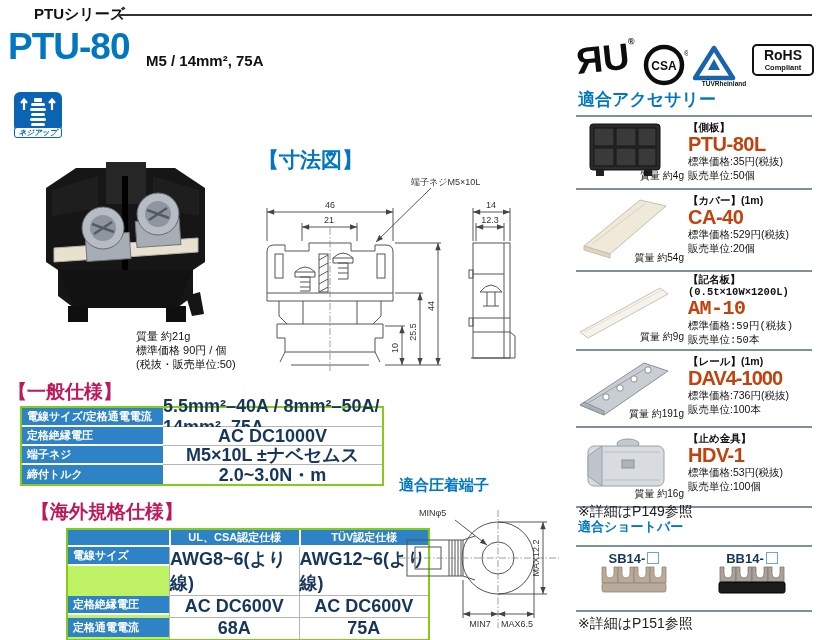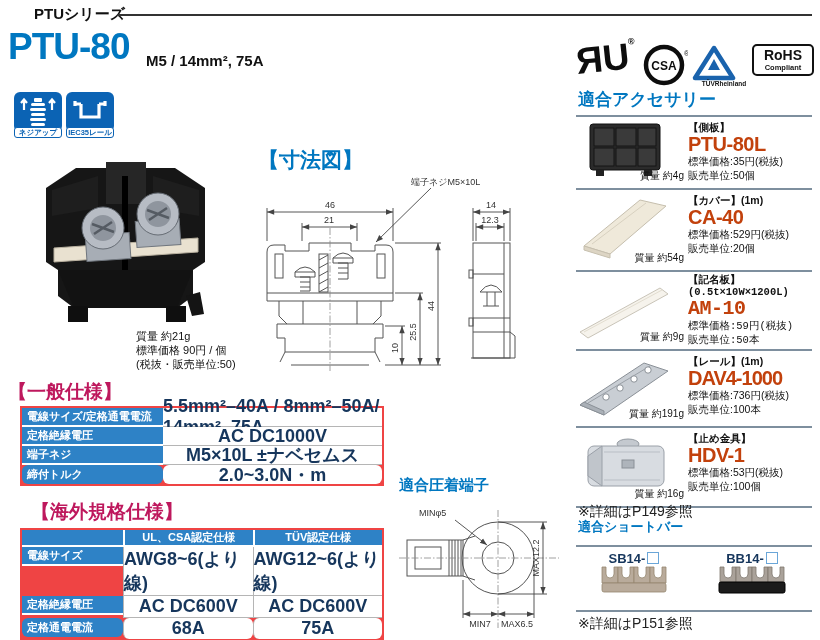--- a/index.html
+++ b/index.html
@@ -7,35 +7,35 @@
           font-family:"Liberation Sans","DejaVu Sans",sans-serif;color:#111;}
   
   .series{position:absolute;left:10px;top:5px;font-size:15px;font-weight:bold;color:#111;margin-left:24px;}
   .series-line{position:absolute;left:117px;top:14px;width:695px;height:2px;background:#333;}
   .title{position:absolute;left:8px;top:26px;font-size:37px;font-weight:bold;color:#0077c0;letter-spacing:-1px;}
   .subtitle{position:absolute;left:146px;top:52px;font-size:15px;font-weight:bold;color:#111;}
   
   .ficon{position:absolute;width:48px;height:46px;}
   .ficon .sq{position:absolute;left:0;top:0;width:48px;height:40px;background:#0b63b4;border-radius:6px;}
   .ficon .lbl{position:absolute;left:0;bottom:0;width:46px;background:#fff;border:1px solid #0b63b4;border-radius:3px;
-              font-size:7.5px;font-weight:bold;color:#0b63b4;text-align:center;line-height:9px;}
+              font-size:7.5px;font-weight:bold;color:#0b63b4;text-align:center;line-height:9px;font-style:italic;}
   
   .caption{position:absolute;left:136px;top:329px;font-size:11px;line-height:1.28;color:#111;}
   
   .h-dim{position:absolute;left:258px;top:146px;font-size:21px;font-weight:bold;color:#0077c0;}
   .h-sec{position:absolute;font-size:19px;font-weight:bold;color:#be185d;}
   .h-crimp{position:absolute;left:399px;top:476px;font-size:15px;font-weight:bold;color:#0077c0;}
   
-  .spec-table{position:absolute;left:20px;width:360px;border:2px solid #ef4444;background:#ef4444;}
+  .spec-table{position:absolute;left:20px;width:360px;border:2px solid #84cc16;background:#bef264;}
   .srow{display:flex;}
   .s-label{background:#2e82c6;color:#fff;font-weight:bold;font-size:11px;display:flex;align-items:center;
            padding-left:5px;border-bottom:2px solid #fff;box-sizing:border-box;}
   .s-value{flex:1;display:flex;align-items:center;justify-content:center;font-size:18px;font-weight:bold;
            color:#16365c;border-bottom:1px solid #b5b5b5;box-sizing:border-box;background:#fff;}
-  .srow:last-child .s-label,.srow:last-child .s-value{border-bottom:none;border-radius:6px;}
+  .srow:last-child .s-label,.srow:last-child .s-value{border-bottom:none;}
   .g .s-label{width:141px;height:19px;}
   .g .s-value{height:19px;}
   .o .s-label{width:101px;height:19px;}
   .o .s-head{background:#2e82c6;color:#fff;font-weight:bold;font-size:11px;display:flex;align-items:center;
              justify-content:center;border-bottom:2px solid #fff;border-left:2px solid #fff;box-sizing:border-box;height:17px;flex:1;}
   .o .s-value{border-left:1px solid #b5b5b5;}
   
   .sidebar{position:absolute;left:576px;top:0;width:238px;height:640px;}
   .certs{position:absolute;left:0;top:40px;width:238px;height:52px;}
   .ul-mark{position:absolute;left:0;top:0;font-size:37px;font-weight:800;color:#0d0d0d;transform:rotate(-6deg);line-height:1;}
@@ -89,28 +89,20 @@
           <rect x="17" y="11" width="14" height="3" rx="1.5"></rect>
           <rect x="16" y="16" width="16" height="3" rx="1.5"></rect>
           <rect x="17" y="21" width="14" height="3" rx="1.5"></rect>
           <rect x="16" y="26" width="16" height="3" rx="1.5"></rect>
           <rect x="17" y="31" width="14" height="3" rx="1.5"></rect>
         </g>
       </svg>
     </div>
     <div class="lbl">ネジアップ</div>
   </div>
-  <div class="ficon" style="left:66px;top:92px;">
-    <div class="sq">
-      <svg width="48" height="40" viewBox="0 0 48 40">
-        <path d="M9,9 V14 M9,12 H15 M15,12 V25 H33 V12 M33,12 H39 M39,9 V14" stroke="#fff" stroke-width="3.2" fill="none"></path>
-      </svg>
-    </div>
-    <div class="lbl">IEC35レール</div>
-  </div>
 
   <svg class="svgblock" style="left:28px;top:146px;" width="195" height="182" viewBox="0 0 195 182">
     <polygon points="18,42 48,22 147,22 177,42 177,116 165,124 165,150 149,162 46,162 30,150 30,124 18,116" fill="#161616"></polygon>
     <rect x="78" y="16" width="40" height="42" fill="#262626"></rect>
     <polygon points="24,44 70,30 70,62 24,70" fill="#1e1e1e"></polygon>
     <polygon points="171,44 125,30 125,62 171,70" fill="#1e1e1e"></polygon>
     <rect x="94" y="30" width="6" height="100" fill="#000"></rect>
     <polygon points="26,102 170,92 170,106 26,116" fill="#e9e1d0" stroke="#b9b1a0" stroke-width="1"></polygon>
     <rect x="58" y="88" width="44" height="26" transform="rotate(-4 80 100)" fill="#a7adb5" stroke="#70767e" stroke-width="1"></rect>
     <rect x="108" y="74" width="44" height="26" transform="rotate(-4 130 86)" fill="#a7adb5" stroke="#70767e" stroke-width="1"></rect>
@@ -207,21 +199,21 @@
       <div class="s-label">端子ネジ</div>
       <div class="s-value">M5×10L ±ナベセムス</div>
     </div>
     <div class="srow">
       <div class="s-label">締付トルク</div>
       <div class="s-value">2.0~3.0N・m</div>
     </div>
   </div>
 
   <div class="h-sec" style="left:8px;top:499px;margin-left:23px;">【海外規格仕様】</div>
-  <div class="spec-table o" style="top:528px;">
+  <div class="spec-table o" style="top:528px;margin-left:46px;">
     <div class="srow">
       <div class="s-label" style="height:17px;"></div>
       <div class="s-head">UL、CSA認定仕様</div>
       <div class="s-head">TÜV認定仕様</div>
     </div>
     <div class="srow">
       <div class="s-label">電線サイズ</div>
       <div class="s-value">AWG8~6(より線)</div>
       <div class="s-value">AWG12~6(より線)</div>
     </div>

